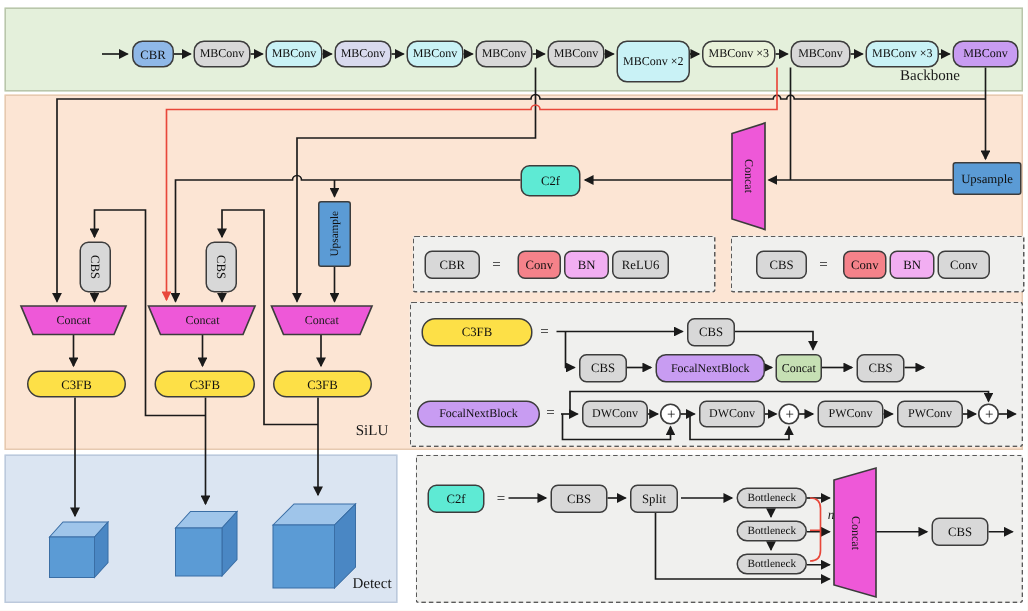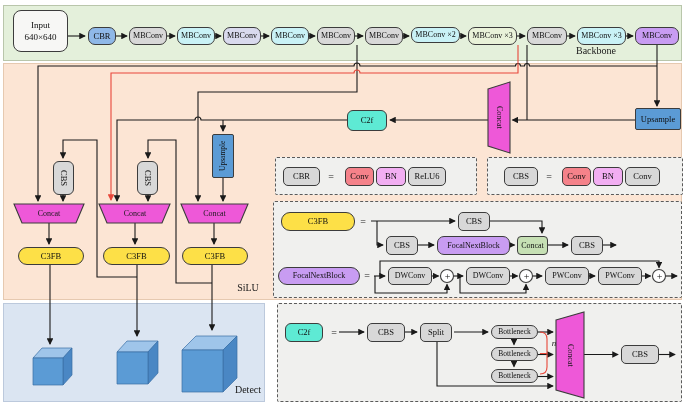--- a/index.html
+++ b/index.html
@@ -163,37 +163,33 @@
       <polygon points="182,350 223,350 223,392 182,392" fill="#5b9bd5"></polygon>
     </g>
 
     <g stroke="#3c3c3c" stroke-width="1.1" fill="#ffffff">
       <circle cx="447" cy="276" r="6.5"></circle>
       <circle cx="526" cy="276" r="6.5"></circle>
       <circle cx="659" cy="276" r="6.5"></circle>
     </g>
   </svg>
 
-  <div class="b c-input" style="left:13px;top:10px;width:55px;height:42px">
-    <span>Input</span>
-    <span>640×640</span>
-  </div>
   <div class="b c-cbr r7" style="left:88px;top:27px;width:28px;height:18px">CBR</div>
   <div class="b c-gray r7 f8" style="left:129px;top:27px;width:38px;height:18px">MBConv</div>
   <div class="b c-cyan r7 f8" style="left:177px;top:27px;width:38px;height:18px">MBConv</div>
   <div class="b c-lav r7 f8" style="left:223px;top:27px;width:38px;height:18px">MBConv</div>
   <div class="b c-cyan r7 f8" style="left:271px;top:27px;width:38px;height:18px">MBConv</div>
   <div class="b c-gray r7 f8" style="left:317px;top:27px;width:38px;height:18px">MBConv</div>
   <div class="b c-gray r7 f8" style="left:365px;top:27px;width:38px;height:18px">MBConv</div>
-  <div class="b c-cyan r7 f8" style="left:411px;top:27px;width:49px;height:16px">MBConv ×2</div>
+  <div class="b c-cyan r7 f8" style="left:411px;top:27px;width:49px;height:28px">MBConv ×2</div>
   <div class="b c-pgreen r7 f8" style="left:468px;top:27px;width:49px;height:18px">MBConv ×3</div>
   <div class="b c-gray r7 f8" style="left:527px;top:27px;width:40px;height:18px">MBConv</div>
   <div class="b c-cyan r7 f8" style="left:577px;top:27px;width:49px;height:18px">MBConv ×3</div>
   <div class="b c-purple r7 f8" style="left:635px;top:27px;width:44px;height:18px">MBConv</div>
-  <div class="lbl" style="left:561px;top:46px;width:70px">Backbone</div>
+  <div class="lbl" style="left:585px;top:46px;width:70px">Backbone</div>
 
   <div class="b c-ups" style="left:635px;top:108px;width:46px;height:22px;border-radius:2px">Upsample</div>
   <div class="lbl vt f8" style="left:487px;top:84px;width:23px;height:66px">Concat</div>
   <div class="b c-yellow" style="left:347px;top:110px;width:40px;height:21px;border-radius:6px">C2f</div>
   <div class="b c-ups vtu f75" style="left:212px;top:134px;width:22px;height:44px;border-radius:2px">Upsample</div>
 
   <div class="b c-gray vt" style="left:53px;top:161px;width:21px;height:34px;border-radius:6px">CBS</div>
   <div class="b c-gray vt" style="left:137px;top:161px;width:21px;height:34px;border-radius:6px">CBS</div>
 
   <div class="lbl f8" style="left:14px;top:206px;width:70px;height:15px">Concat</div>

